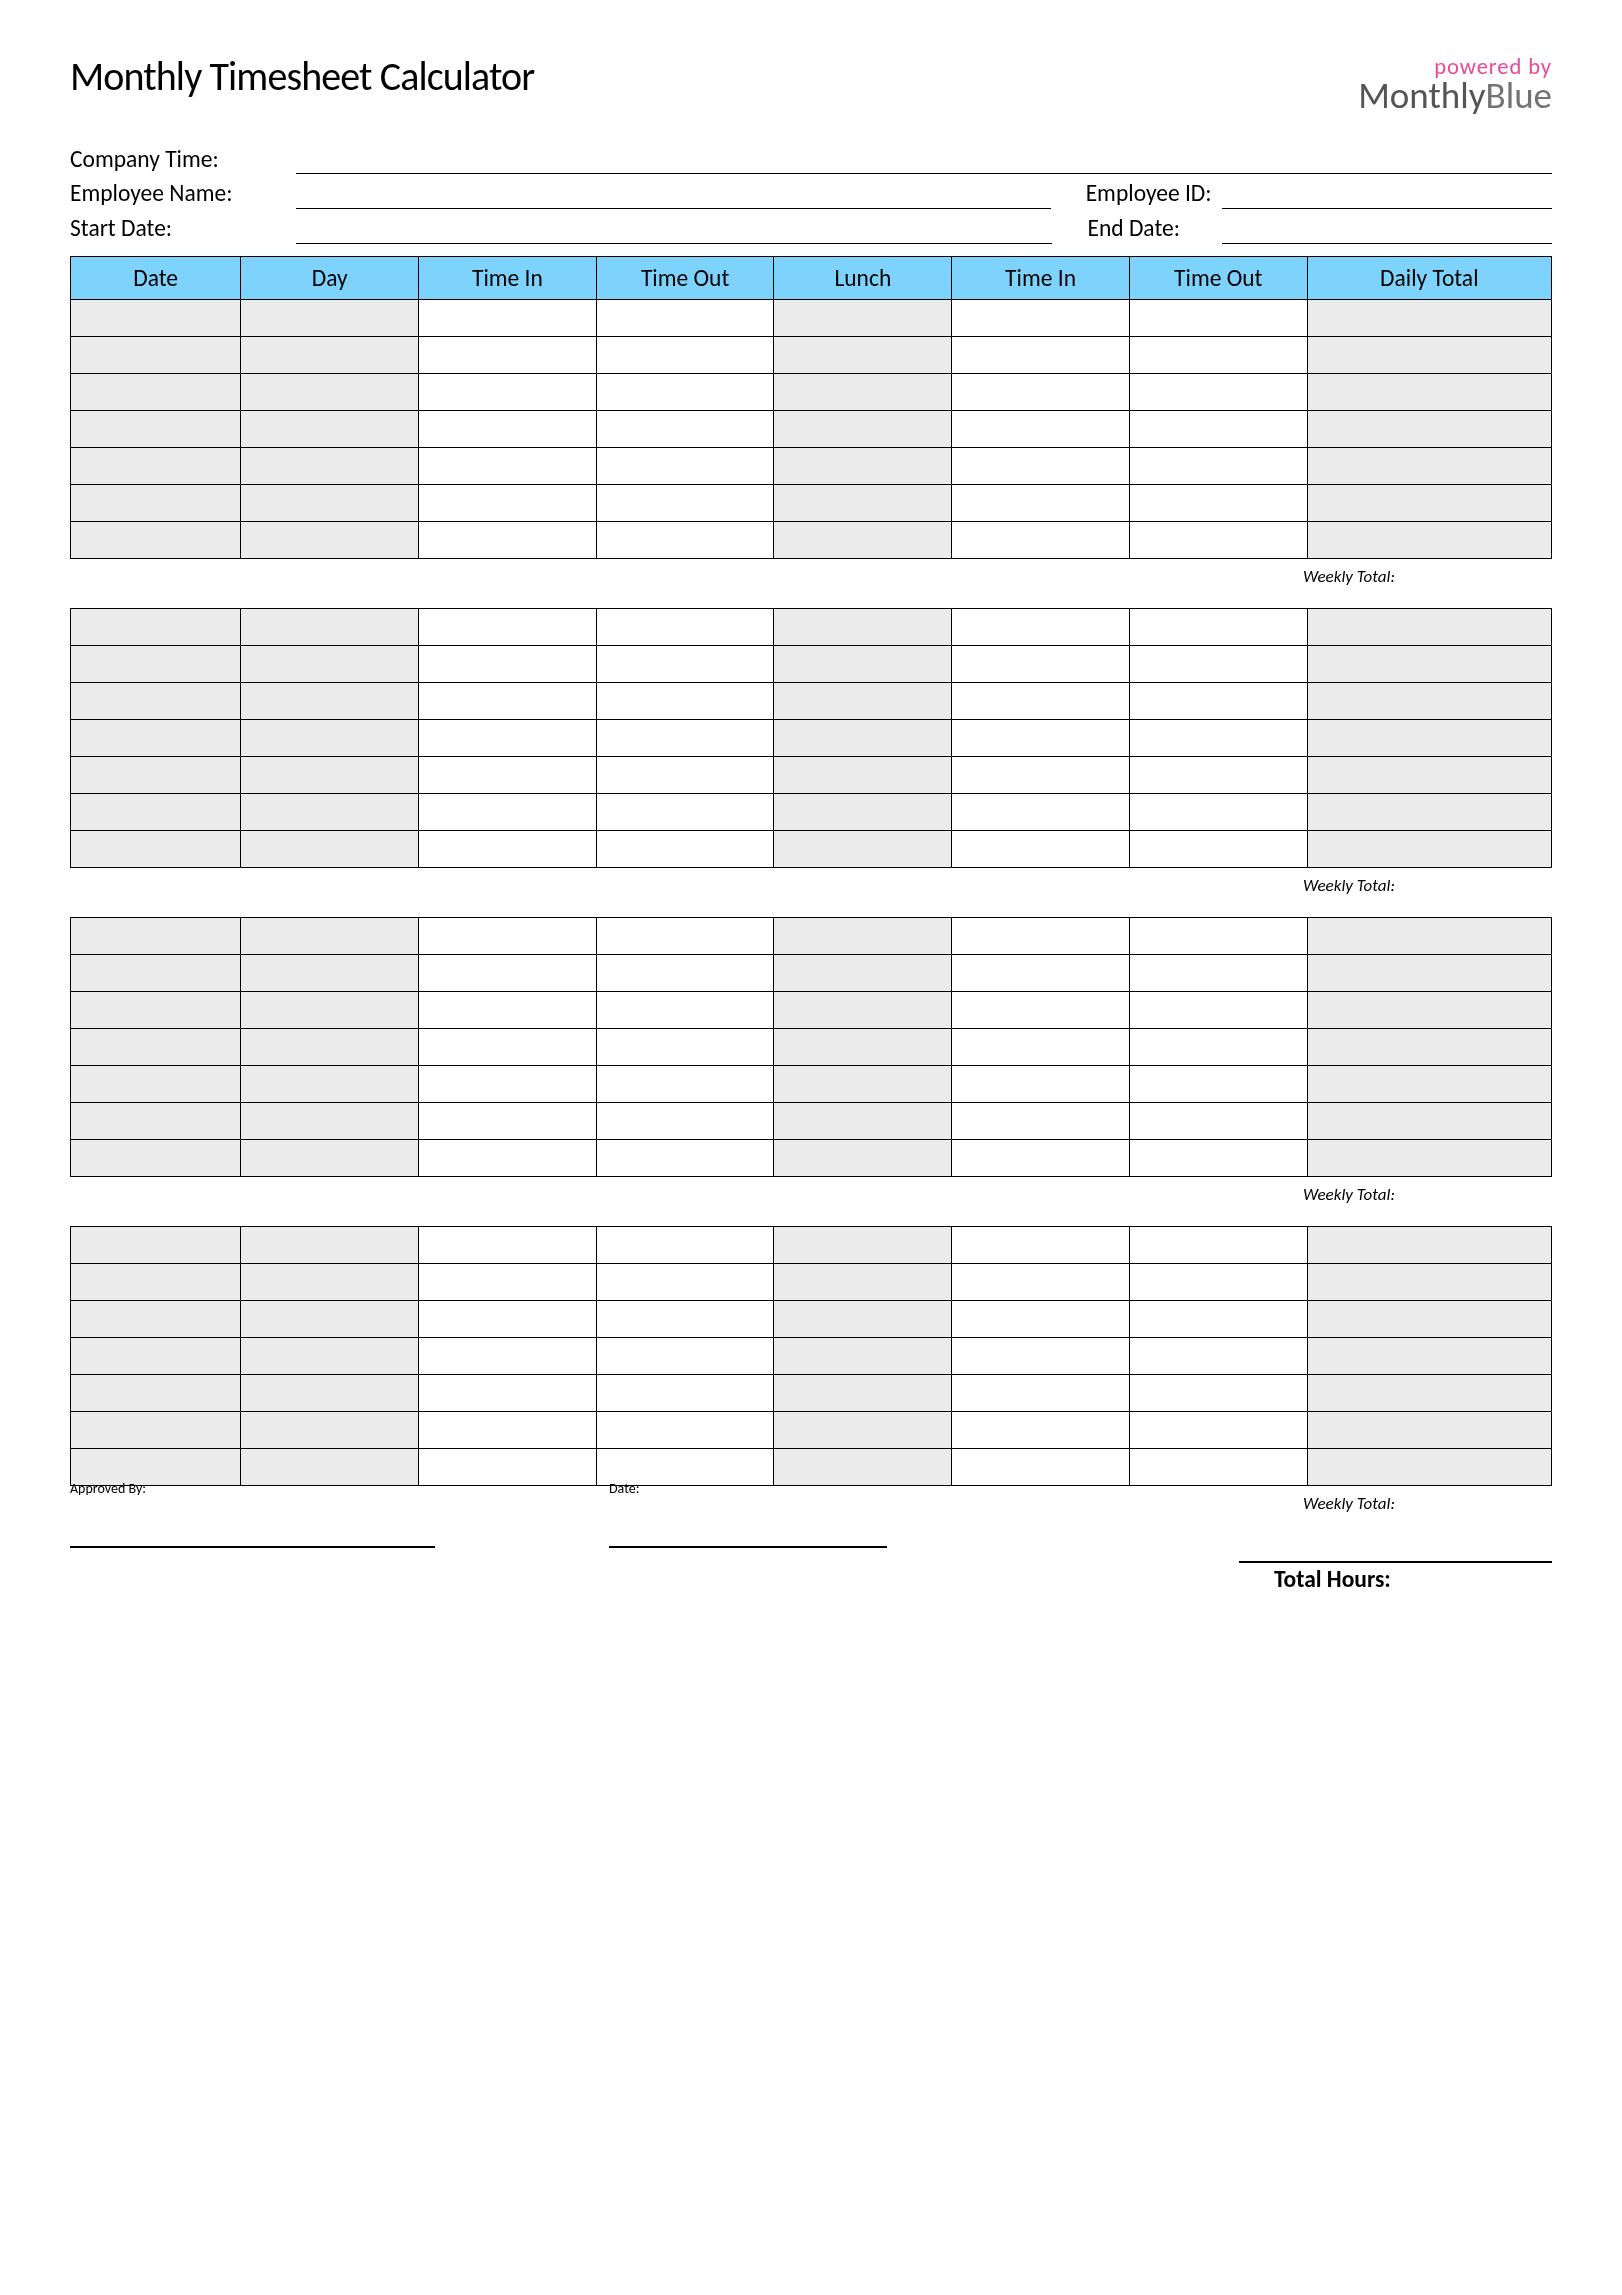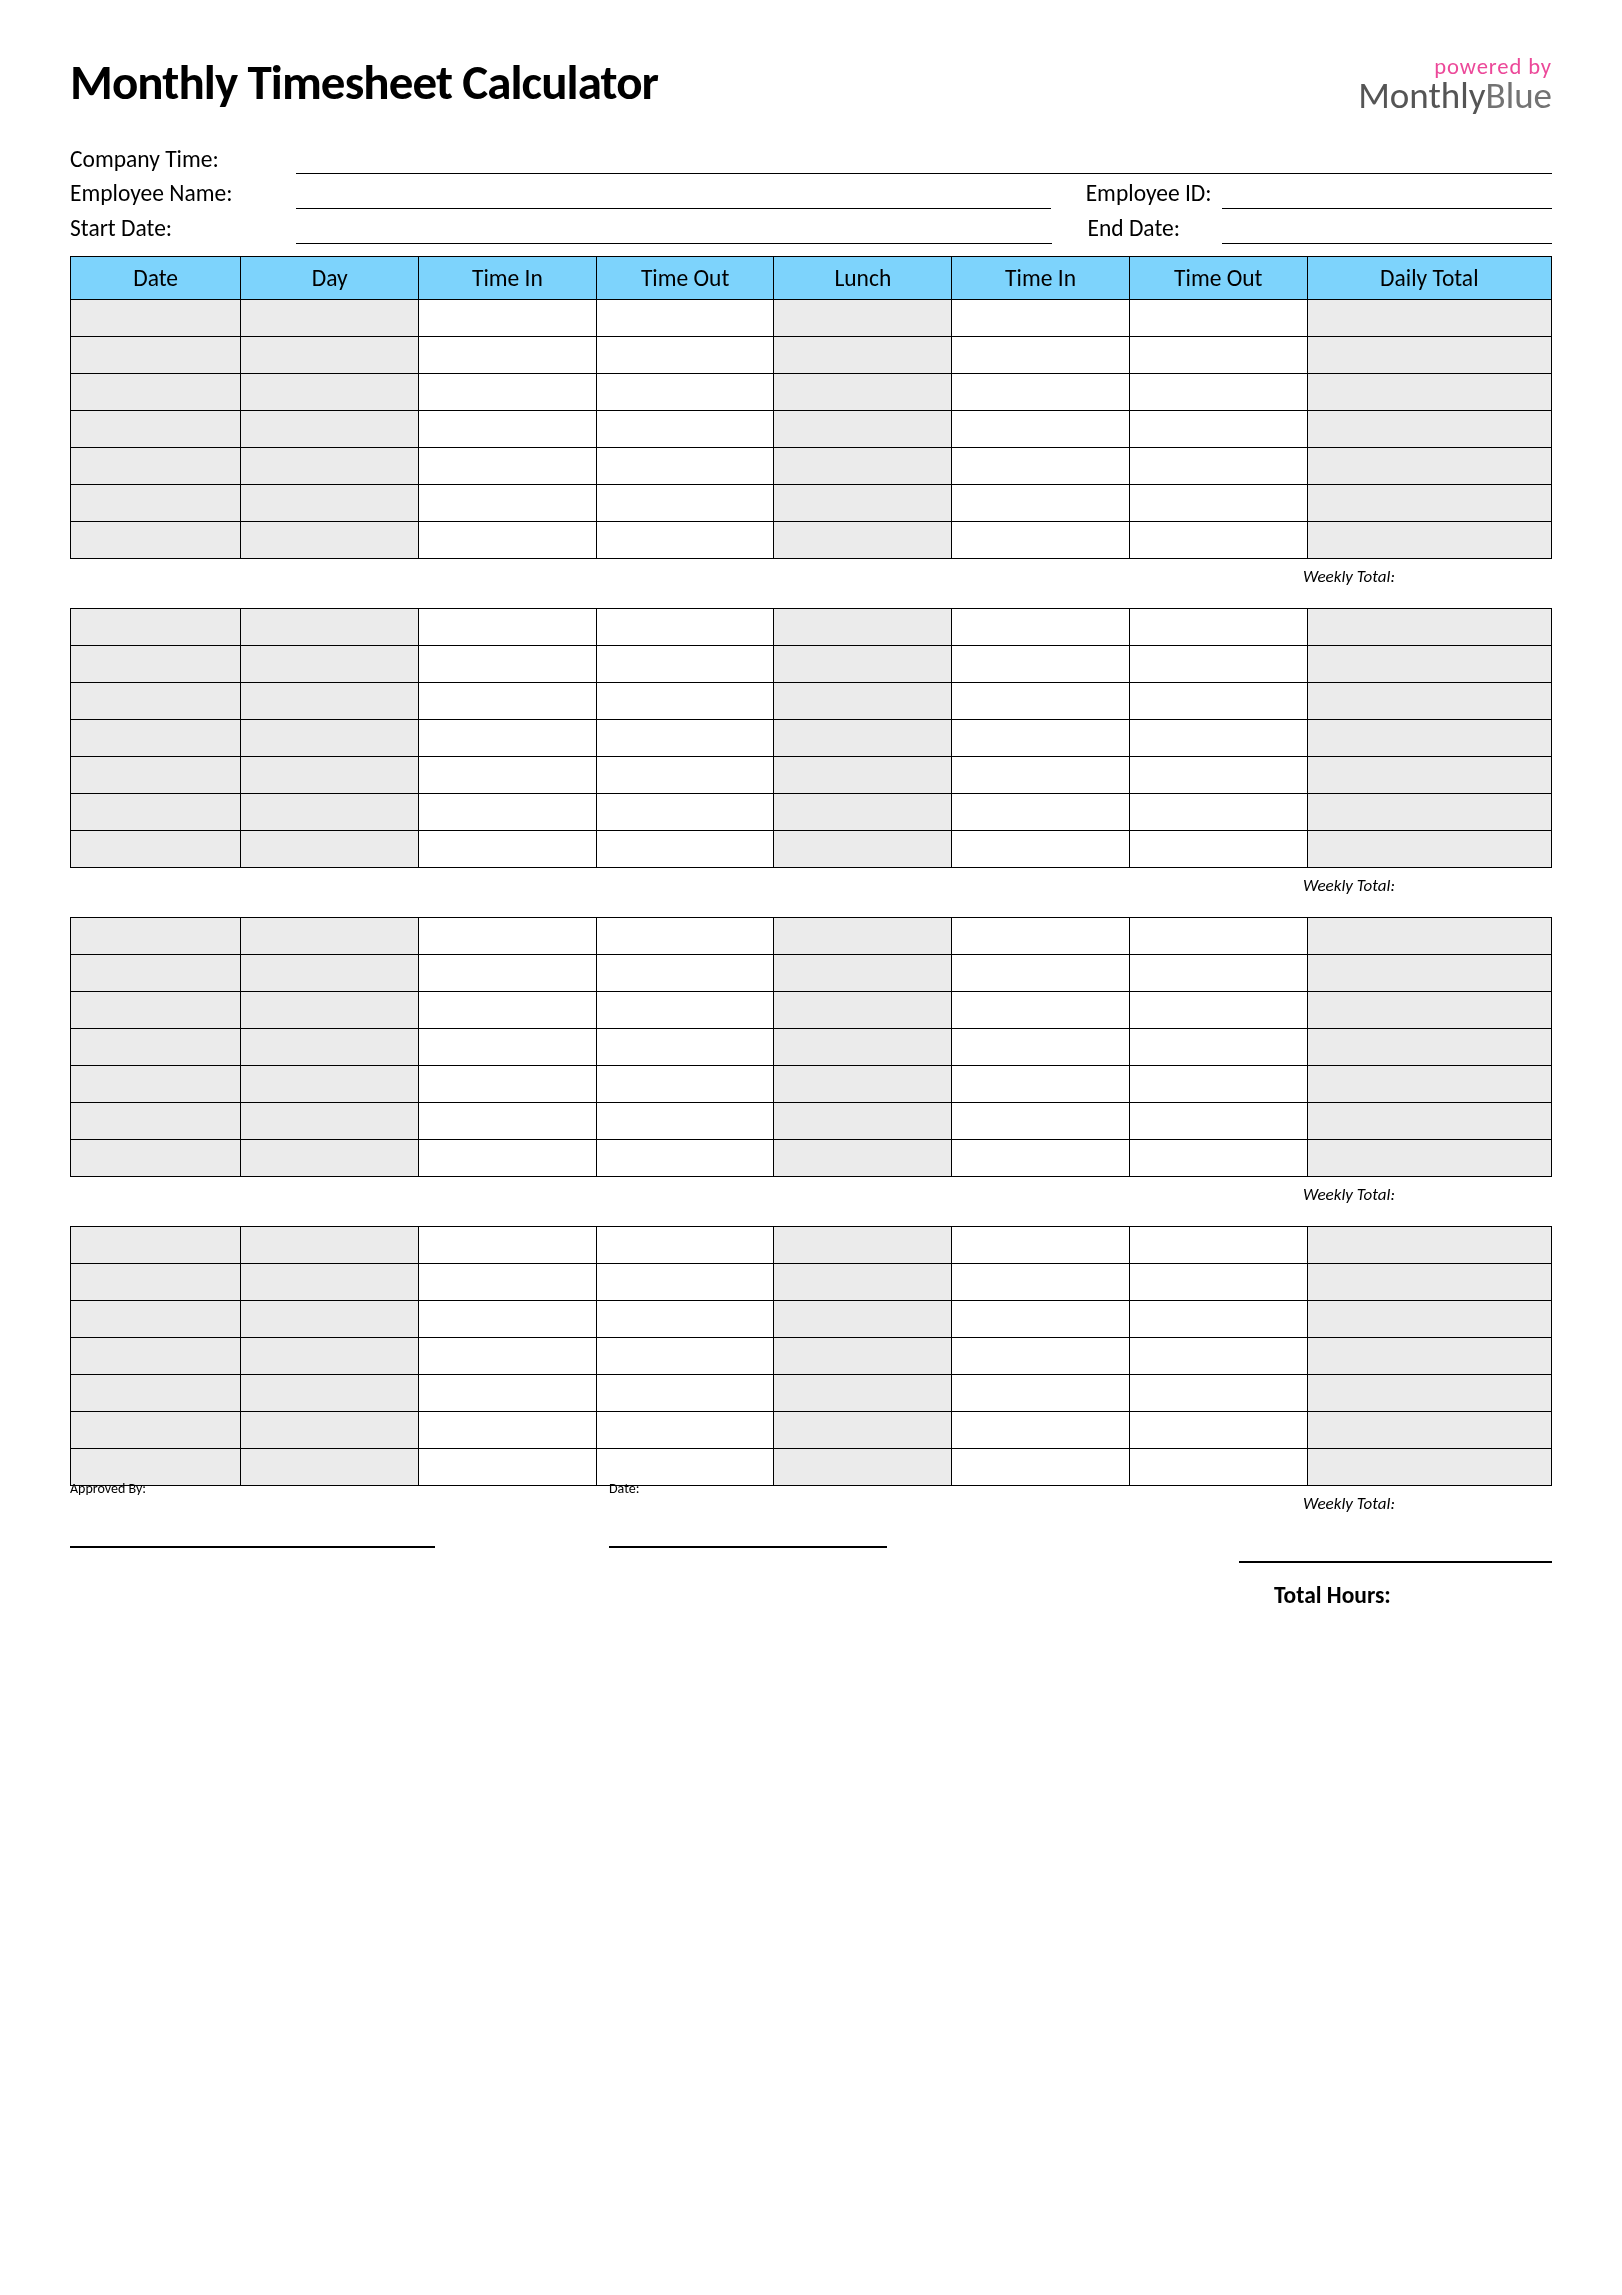--- a/index.html
+++ b/index.html
@@ -11,22 +11,22 @@
     color: #000;
     width: 1622px;
   }
   .header-row {
     display: flex;
     justify-content: space-between;
     align-items: flex-start;
     margin-bottom: 31px;
   }
   .title {
-    font-size: 49px;
-    font-weight: 700;
+    font-size: 40px;
+    font-weight: 400;
     letter-spacing: -0.9px;
     margin: 0;
   }
   .logo-block { text-align: right; }
   .logo-powered {
     font-size: 22.6px;
     color: #ec4899;
     font-weight: 400;
     margin-bottom: -3.5px;
     letter-spacing: 0.9px;
@@ -97,21 +97,21 @@
   }
   .left-sigs { flex: 1; }
   .total-hours-block {
     text-align: right;
     margin-top: -5.2px;
   }
   .total-hours-label {
     font-size: 23.5px;
     font-weight: 700;
     border-top: 2.2px solid #000;
-    padding-top: 18px;
+    padding-top: 2px;
     padding-left: 35px;
     display: inline-block;
     min-width: 313px;
     text-align: left;
   }
   .approve-date-row { display:flex; gap: 0; margin-top: -37px; }
   .approve-col { flex: 0 0 539px; }
   .date-col { flex: 0 0 400px; }
 </style>
 </head>

